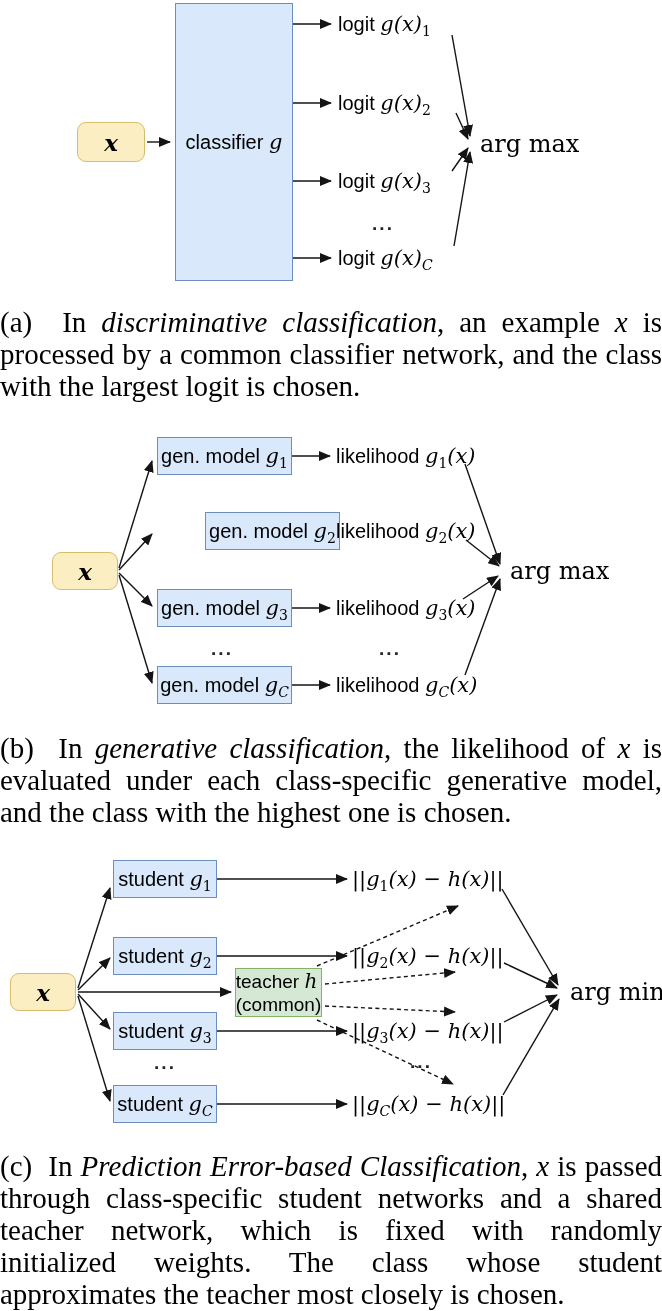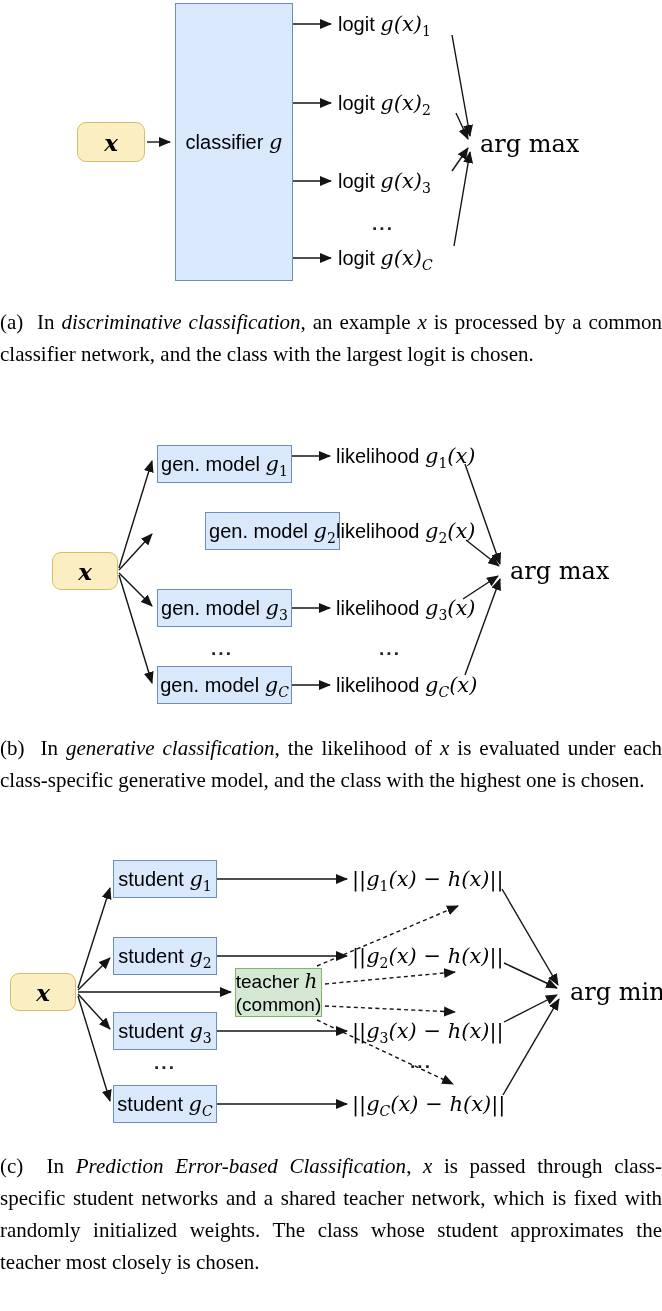--- a/index.html
+++ b/index.html
@@ -33,21 +33,21 @@
     position:absolute; transform:translateY(-50%);
     font-family:"DejaVu Serif", serif; font-size:24px; white-space:nowrap;
   }
   .dots {
     position:absolute; transform:translate(-50%,-50%);
     font-size:19px; font-weight:bold; letter-spacing:2px; color:#222;
   }
   .teacher-label { font-size:19px; line-height:23px; text-align:left; white-space:nowrap; }
   .caption {
     position:absolute; left:0; width:662px; margin:0;
-    font-family:"Liberation Serif", serif; font-size:21px; line-height:32px;
+    font-family:"Liberation Serif", serif; font-size:29px; line-height:32px;
     text-align:justify; color:#000;
   }
   .caption .it { font-style:italic; }
 </style>
 </head>
 <body>
 
 <div id="stage">
 
   <svg class="arrows" width="662" height="1311" viewBox="0 0 662 1311">
@@ -120,21 +120,21 @@
 
   <div class="dots" style="left:383px; top:224px;">...</div>
   <div class="agg" style="left:480px; top:144px;">arg max</div>
 
   <p class="caption" style="top:306px;"><span>(a)&nbsp;&nbsp;In </span><span class="it">discriminative classification</span><span>, an example </span><span class="it">x</span><span> is processed by a common classifier network, and the class with the largest logit is chosen.</span></p>
 
   <div class="box yellow" style="left:52px; top:552px; width:66px; height:38px;">
     <span class="xin">x</span>
   </div>
 
-  <div class="box blue" style="left:157px; top:437px; width:135px; height:38px;margin-top:8px;">
+  <div class="box blue" style="left:157px; top:437px; width:135px; height:38px;">
     <span class="boxlabel"><span>gen. model </span><span class="m bm">g</span><sub class="msub">1</sub></span>
   </div>
   <div class="box blue" style="left:157px; top:512px; width:135px; height:38px;margin-left:48px;">
     <span class="boxlabel"><span>gen. model </span><span class="m bm">g</span><sub class="msub">2</sub></span>
   </div>
   <div class="box blue" style="left:157px; top:589px; width:135px; height:38px;">
     <span class="boxlabel"><span>gen. model </span><span class="m bm">g</span><sub class="msub">3</sub></span>
   </div>
   <div class="box blue" style="left:157px; top:666px; width:135px; height:38px;">
     <span class="boxlabel"><span>gen. model </span><span class="m bm">g</span><sub class="msub it">C</sub></span>

